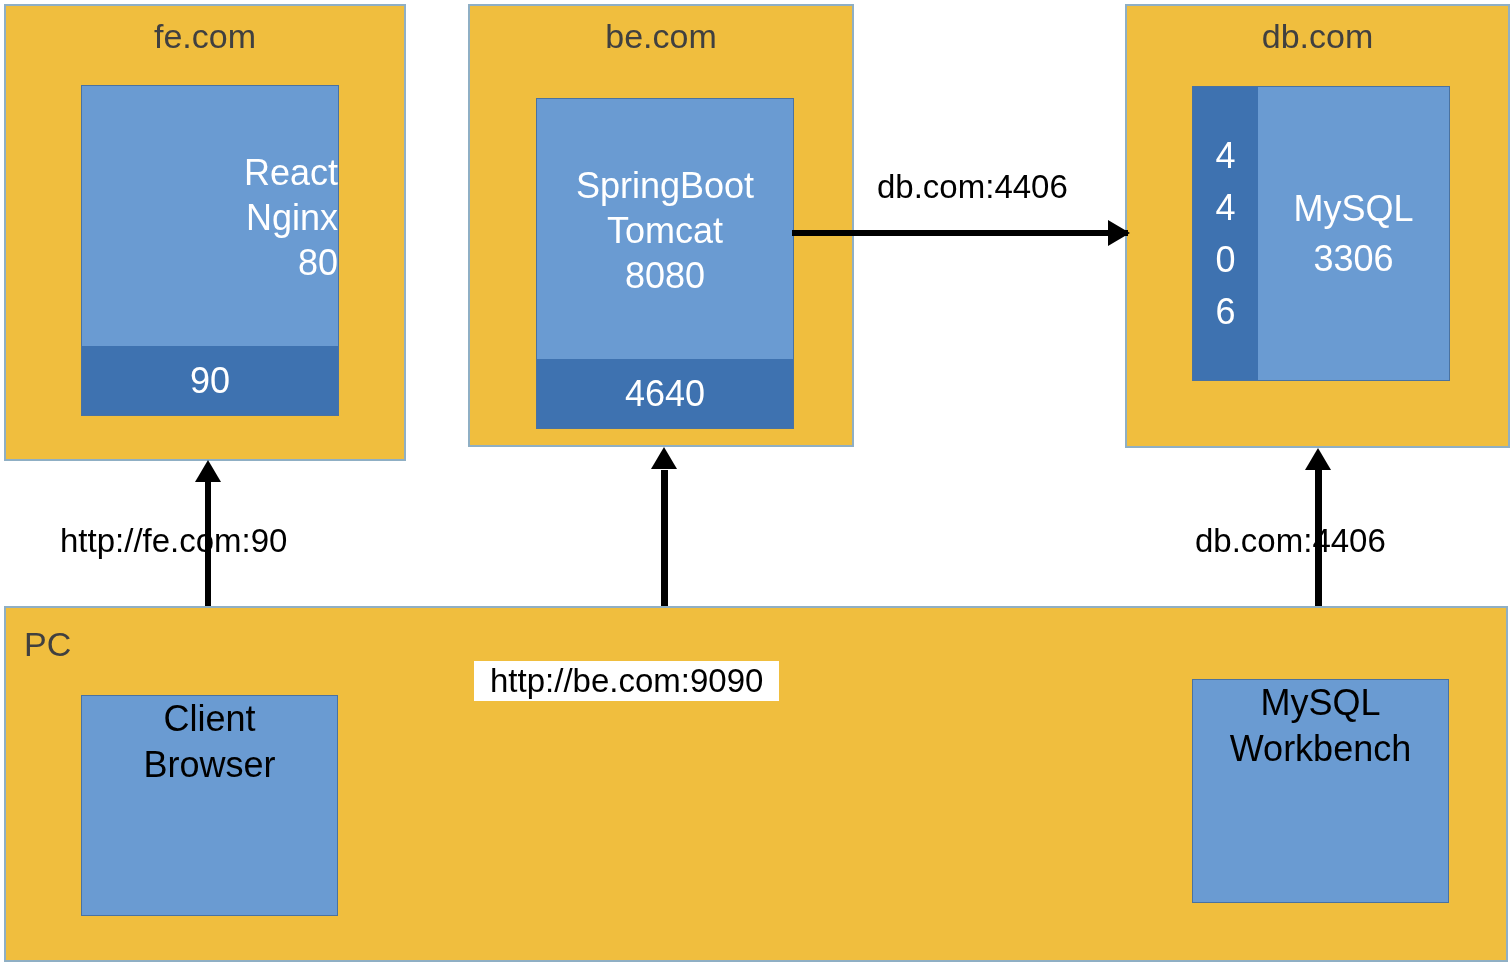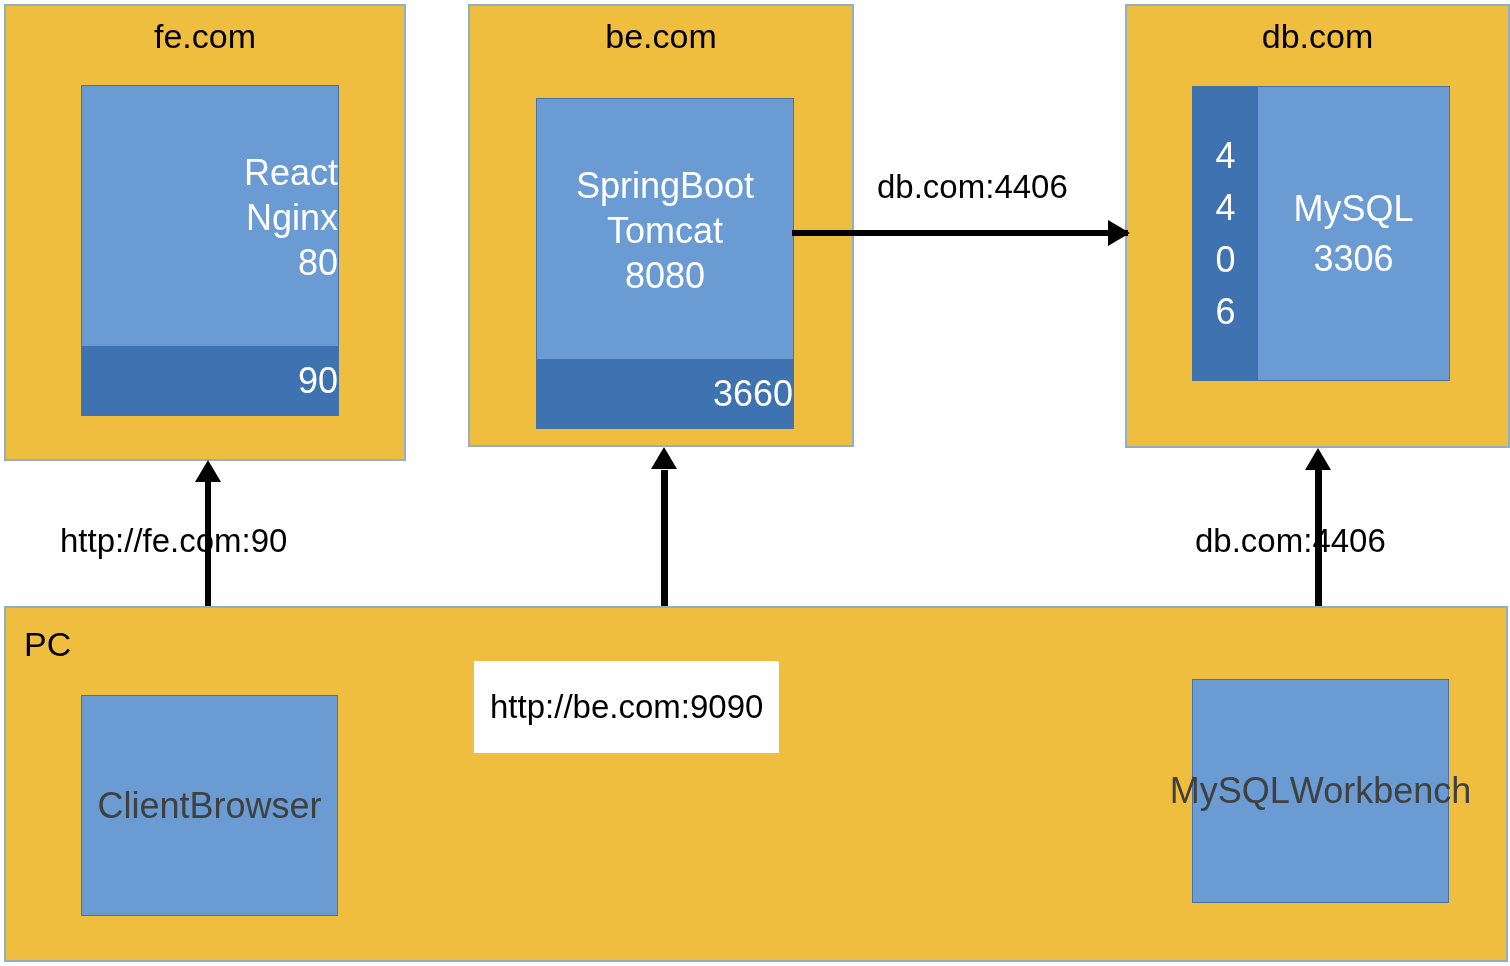--- a/index.html
+++ b/index.html
@@ -24,21 +24,21 @@
     background: #F0BE3E;
     border: 2px solid #8FAFC4;
     box-sizing: border-box;
   }
   .host-title {
     position: absolute;
     top: 10px;
     left: 0;
     right: 0;
     text-align: center;
-    color: #000000;
+    color: #404040;
     font-size: 34px;
     line-height: 40px;
     white-space: nowrap;
   }
   .host-title.left-aligned {
     text-align: left;
     left: 18px;
     right: auto;
     top: 16px;
   }
@@ -67,21 +67,21 @@
   }
   .svc-band {
     position: absolute;
     left: 0;
     right: 0;
     bottom: 0;
     background: #3E72B0;
     color: #ffffff;
     display: flex;
     align-items: center;
-    justify-content: flex-end;
+    justify-content: center;
     font-size: 36px;
     line-height: 45px;
   }
 
   
   .svc-strip {
     position: absolute;
     left: 0;
     top: 0;
     bottom: 0;
@@ -111,25 +111,24 @@
     font-size: 36px;
     line-height: 50px;
   }
 
   
   .client-box {
     position: absolute;
     box-sizing: border-box;
     border: 1px solid #4a72a0;
     background: #6A9BD2;
-    color: #404040;
-    display: flex;
-    flex-direction: row;
-    align-items: center;
-    justify-content: center;
+    color: #000000;
+    display: flex;
+    flex-direction: column;
+    align-items: center;
     text-align: center;
     font-size: 36px;
     line-height: 46px;
   }
 
   
   .conn-v {
     position: absolute;
     width: 6px;
     background: #000000;
@@ -159,21 +158,21 @@
   
   .edge-label {
     position: absolute;
     color: #000000;
     font-size: 33px;
     line-height: 40px;
     white-space: nowrap;
   }
   .edge-label.boxed {
     background: #ffffff;
-    padding: 26px 16px;
+    padding: 0 16px;
   }
 </style>
 </head>
 <body>
 
 <div id="canvas">
 
   <div class="host-box" style="left:4px; top:4px; width:402px; height:457px;">
     <div class="host-title">fe.com</div>
     <div class="svc-box" style="left:75px; top:79px; width:258px; height:331px;">
@@ -190,21 +189,21 @@
 
   <div class="host-box" style="left:468px; top:4px; width:386px; height:443px;padding-left:37px;">
     <div class="host-title">be.com</div>
     <div class="svc-box" style="left:66px; top:92px; width:258px; height:331px;">
       <div class="svc-main" style="height:262px;">
         <div>SpringBoot</div>
         <div>Tomcat</div>
         <div>8080</div>
       </div>
       <div class="svc-band" style="height:69px;">
-        <span>3660</span>
+        <span>4640</span>
       </div>
     </div>
   </div>
 
   <div class="host-box" style="left:1125px; top:4px; width:385px; height:444px;">
     <div class="host-title">db.com</div>
     <div class="svc-box" style="left:65px; top:80px; width:258px; height:295px;">
       <div class="svc-strip">
         <span>4</span>
         <span>4</span>

